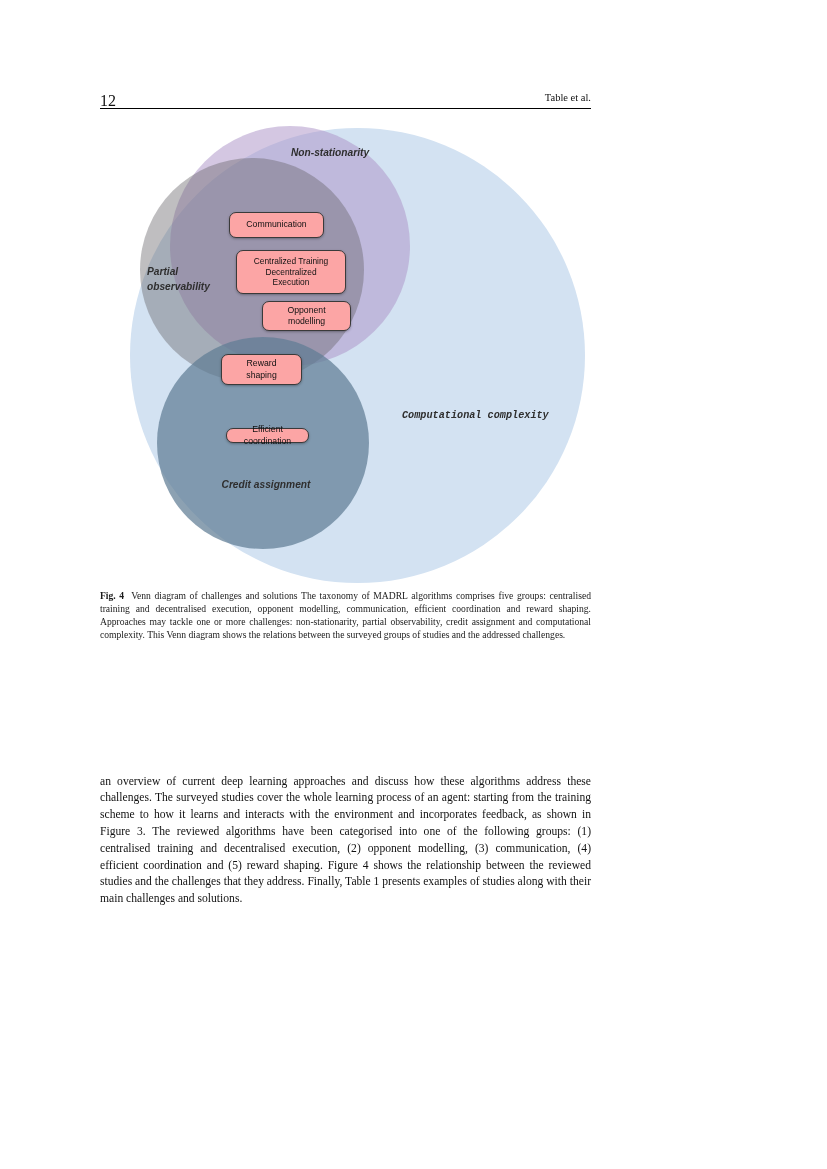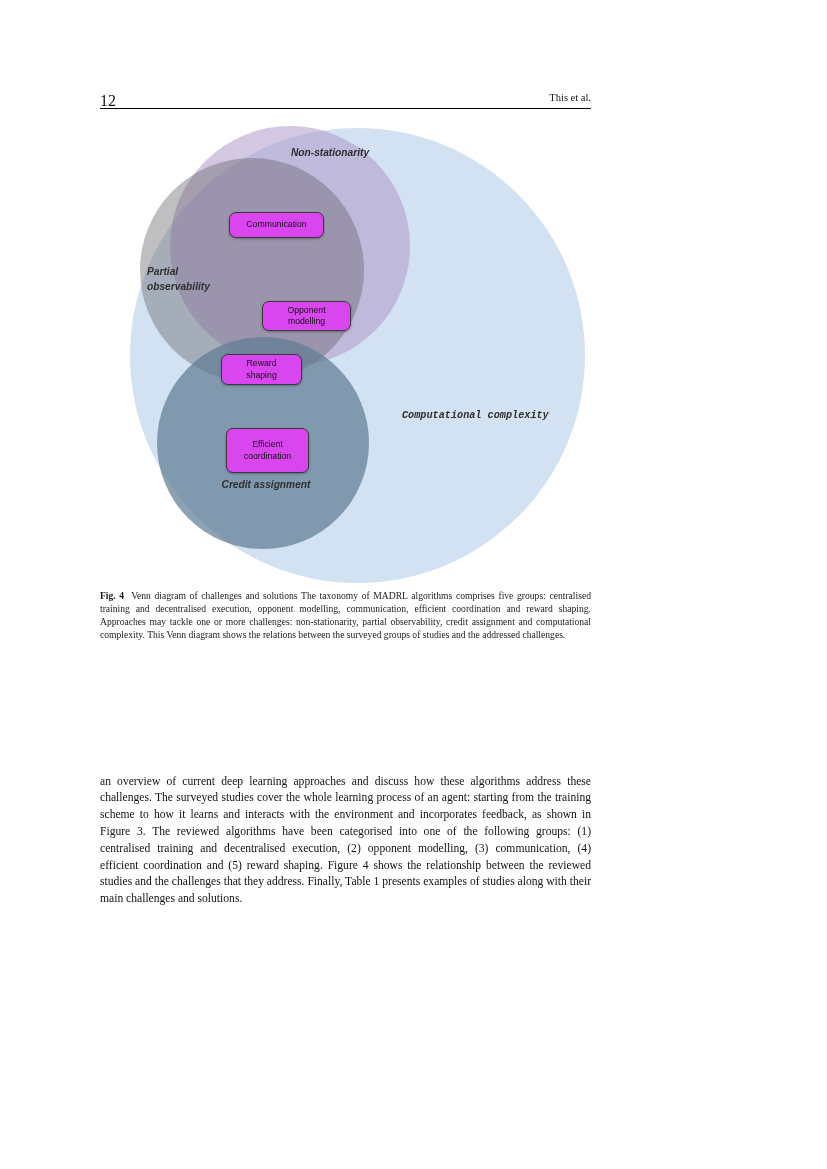--- a/index.html
+++ b/index.html
@@ -41,34 +41,34 @@
     white-space: pre-line; line-height: 1.5;
   }
   .lbl-nonstat { left: 260px; top: 145px; width: 140px; text-align: center; }
   .lbl-partial { left: 147px; top: 264px; width: 95px; text-align: left; }
   .lbl-comp    { left: 402px; top: 408px; width: 160px; text-align: left; font-family: Liberation Mono, monospace; }
   .lbl-credit  { left: 206px; top: 477px; width: 120px; text-align: center; }
 
   .node {
     position: absolute;
     display: flex; align-items: center; justify-content: center;
-    background: #d946ef;
+    background: #fca5a5;
     border: 1.4px solid #3a3a3a;
     border-radius: 7px;
     box-shadow: 0 1px 2.5px rgba(0,0,0,0.3);
     font-family: "Liberation Sans", "DejaVu Sans", sans-serif;
     font-size: 8.7px; color: #111111;
     text-align: center; white-space: pre-line; line-height: 1.28;
     box-sizing: border-box;
   }
   .n-comm   { left: 229px; top: 212px; width: 95px;  height: 26px; }
   .n-ctde   { left: 236px; top: 250px; width: 110px; height: 44px; font-size: 8.4px; }
   .n-opp    { left: 262px; top: 301px; width: 89px;  height: 30px; }
   .n-reward { left: 221px; top: 354px; width: 81px;  height: 31px; }
-  .n-eff    { left: 226px; top: 428px; width: 83px;  height: 45px; }
+  .n-eff    { left: 226px; top: 428px; width: 83px;  height: 15px; }
 
   
   .caption {
     position: absolute; left: 100px; top: 590px; width: 491px;
     font-size: 9.6px; line-height: 1.34; text-align: justify; color: #1a1a1a;
   }
   .cap-label { font-weight: bold; margin-right: 7px; }
   .cap-title { font-weight: normal; }
 
   
@@ -76,36 +76,39 @@
     position: absolute; left: 100px; top: 762px; width: 491px;
     font-size: 11.6px; line-height: 1.45; text-align: justify; color: #111111;
   }
 </style>
 </head>
 <body>
 
 <div class="page">
 
   <div class="hdr-left">12</div>
-  <div class="hdr-right">This et al.</div>
+  <div class="hdr-right">Table et al.</div>
   <div class="hdr-rule"></div>
 
   <div class="venn">
     <div class="circle c-blue"></div>
     <div class="circle c-purple"></div>
     <div class="circle c-gray"></div>
     <div class="circle c-credit"></div>
 
     <div class="set-label lbl-nonstat">Non-stationarity</div>
     <div class="set-label lbl-partial">Partial
 observability</div>
     <div class="set-label lbl-comp">Computational complexity</div>
     <div class="set-label lbl-credit">Credit assignment</div>
 
     <div class="node n-comm">Communication</div>
+    <div class="node n-ctde">Centralized Training
+Decentralized
+Execution</div>
     <div class="node n-opp">Opponent
 modelling</div>
     <div class="node n-reward">Reward
 shaping</div>
     <div class="node n-eff">Efficient
 coordination</div>
   </div>
 
   <div class="caption">
     <span class="cap-label">Fig. 4</span><span class="cap-title">Venn diagram of challenges and solutions</span>

